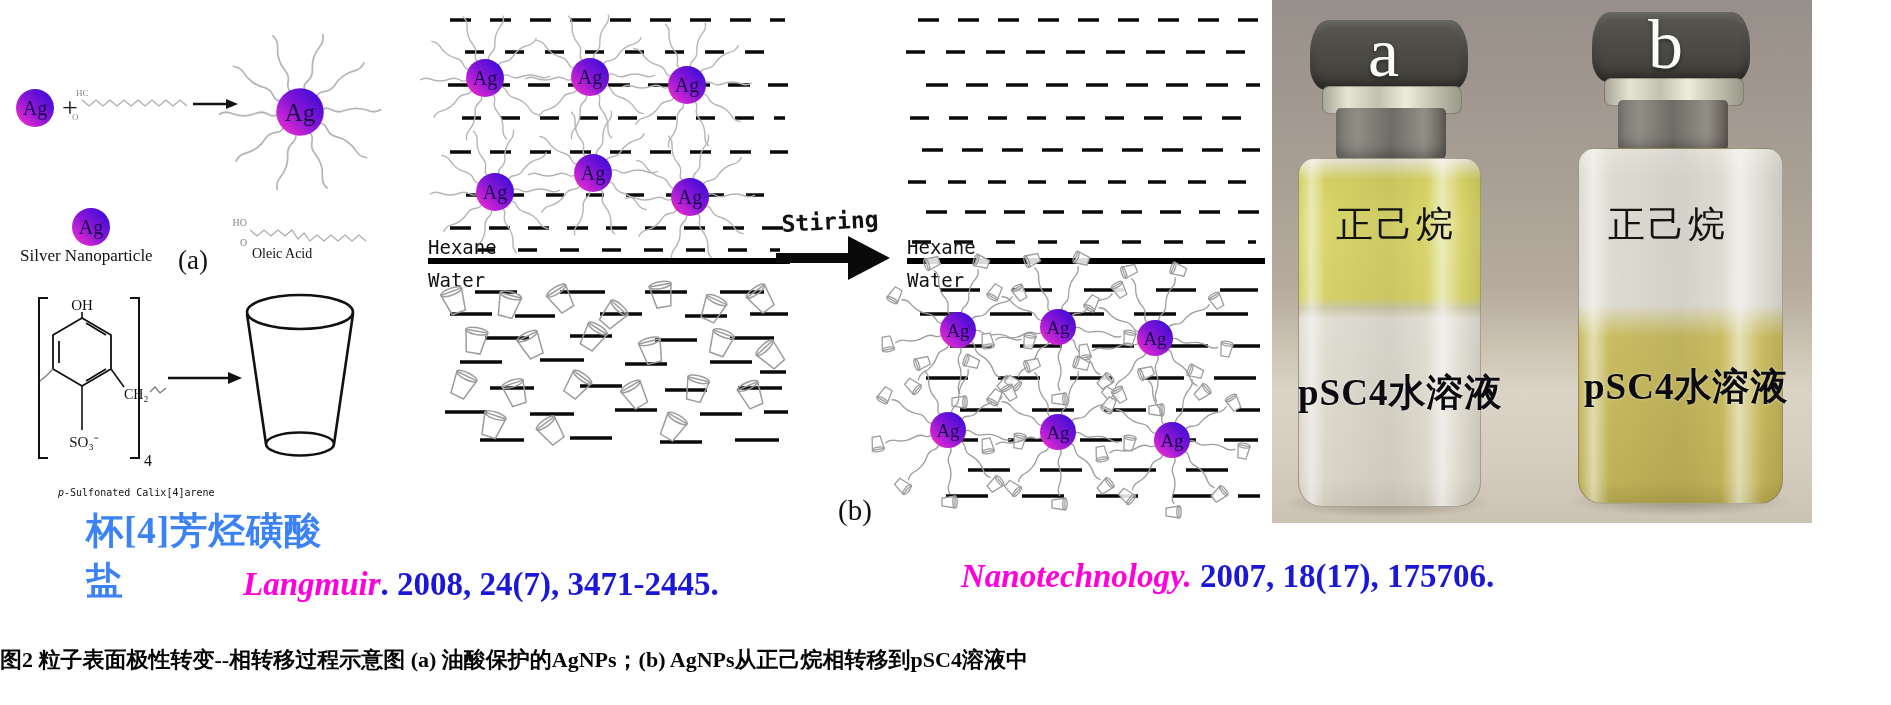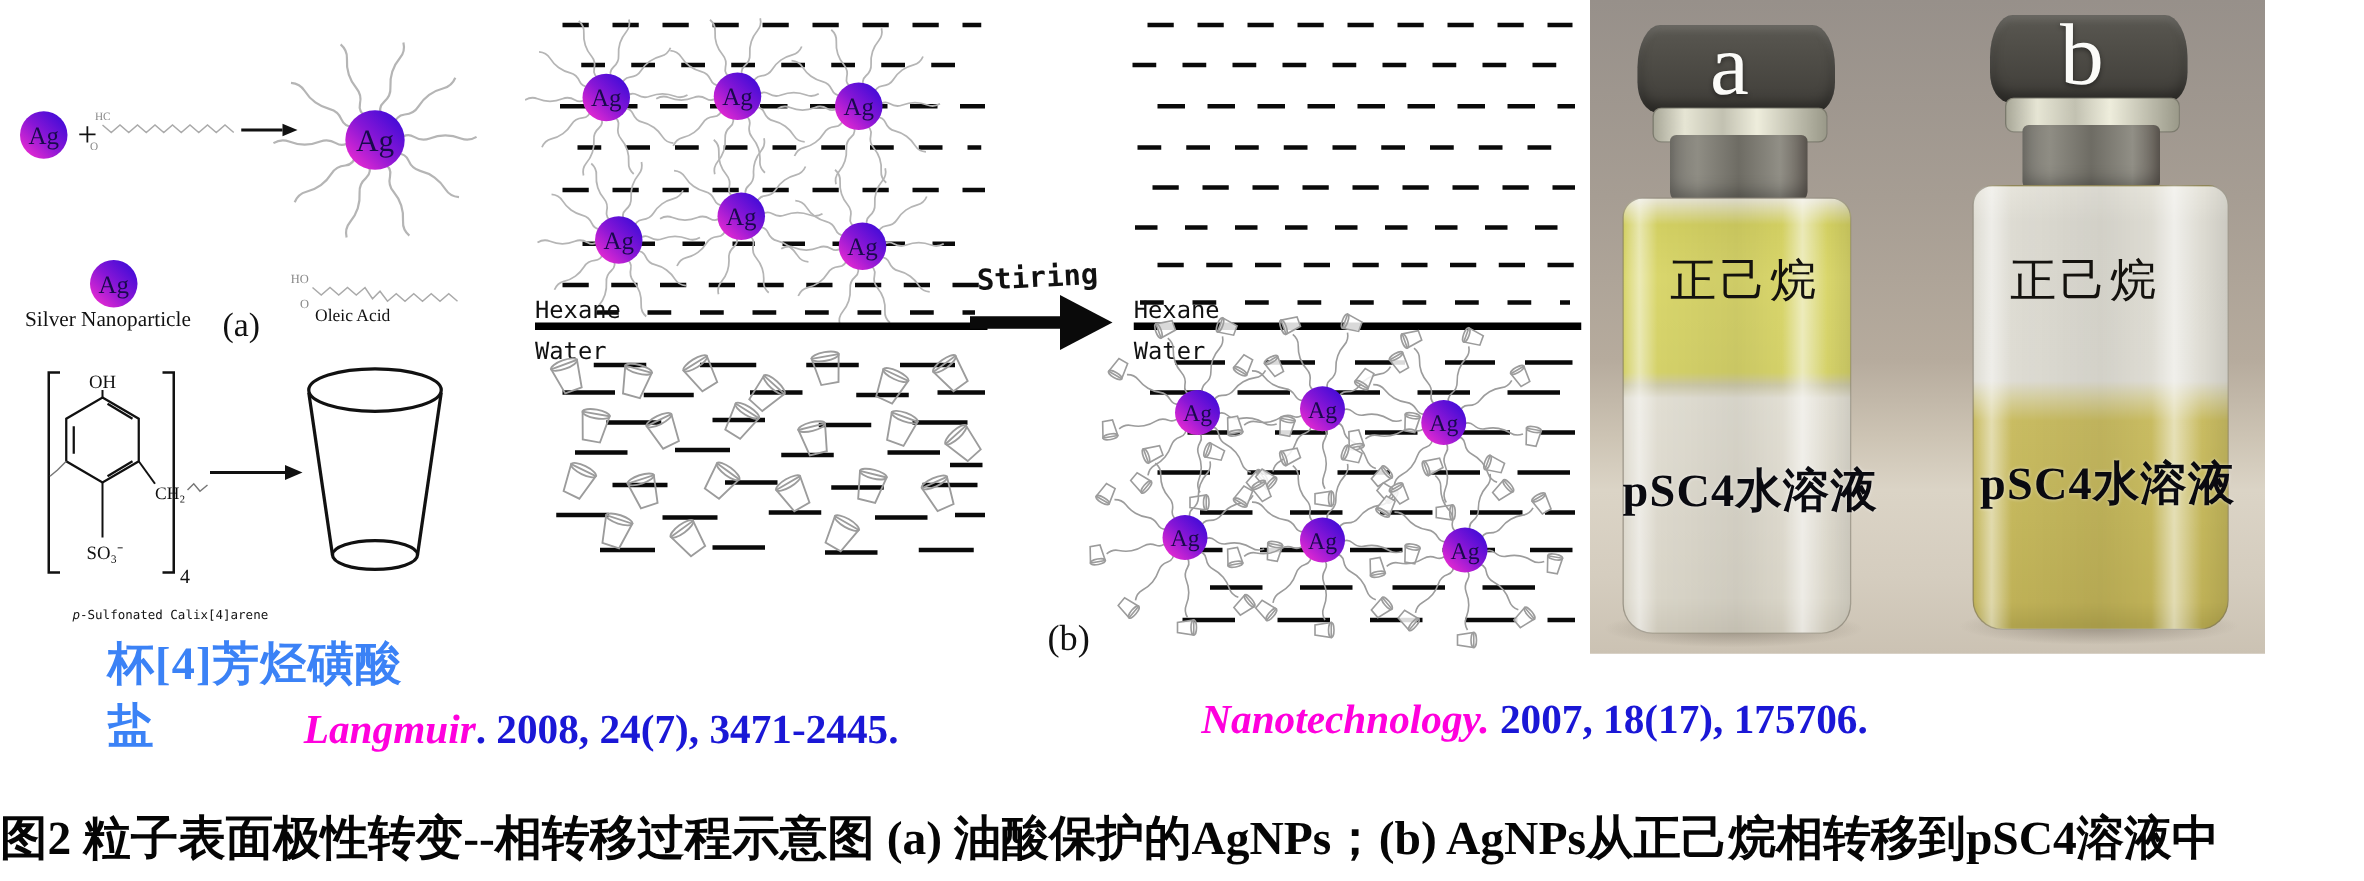--- a/index.html
+++ b/index.html
@@ -19,21 +19,21 @@
   .calix-name-cn{left:86px;top:506px;width:270px;font-size:37px;font-weight:bold;color:#3b82f6;
                  font-family:"Liberation Serif",serif;letter-spacing:1px;}
 
   
   .cite{font-size:33px;font-weight:bold;white-space:nowrap;}
   .cite .jrnl{font-style:italic;}
   .cite1{left:243px;top:566px;width:540px;}
   .cite2{left:961px;top:558px;width:640px;}
 
   
-  .caption{left:0;top:645px;width:1891px;font-size:38px;font-weight:bold;color:#050505;
+  .caption{left:0;top:645px;width:1891px;font-size:22px;font-weight:bold;color:#050505;
            font-family:"Liberation Serif",serif;}
 
   
   .photo{left:1272px;top:0;width:540px;height:523px;overflow:hidden;
     background:linear-gradient(180deg,#97908a 0%,#a69d93 30%,#b6ab9d 55%,#cdc4b4 67%,#dbd4c6 75%,#d5cdbf 88%,#cbc2b3 100%);}
   .vial-shadow{position:absolute;background:radial-gradient(ellipse at center,rgba(70,60,48,.38) 0%,rgba(70,60,48,0) 70%);}
   .cap{position:absolute;background:linear-gradient(180deg,#5a5852 0%,#504e48 35%,#44423d 80%,#3b3935 100%);
        border-radius:18px 18px 16px 16px/34px 34px 24px 24px;
        box-shadow:inset 0 -7px 10px rgba(0,0,0,.35), inset 0 4px 6px rgba(255,255,255,.12);}
   .lip{position:absolute;background:linear-gradient(90deg,#a8a798 0%,#e6e5d4 18%,#c2c1b1 40%,#eeeddc 60%,#b9b8a8 85%,#9a9989 100%);

